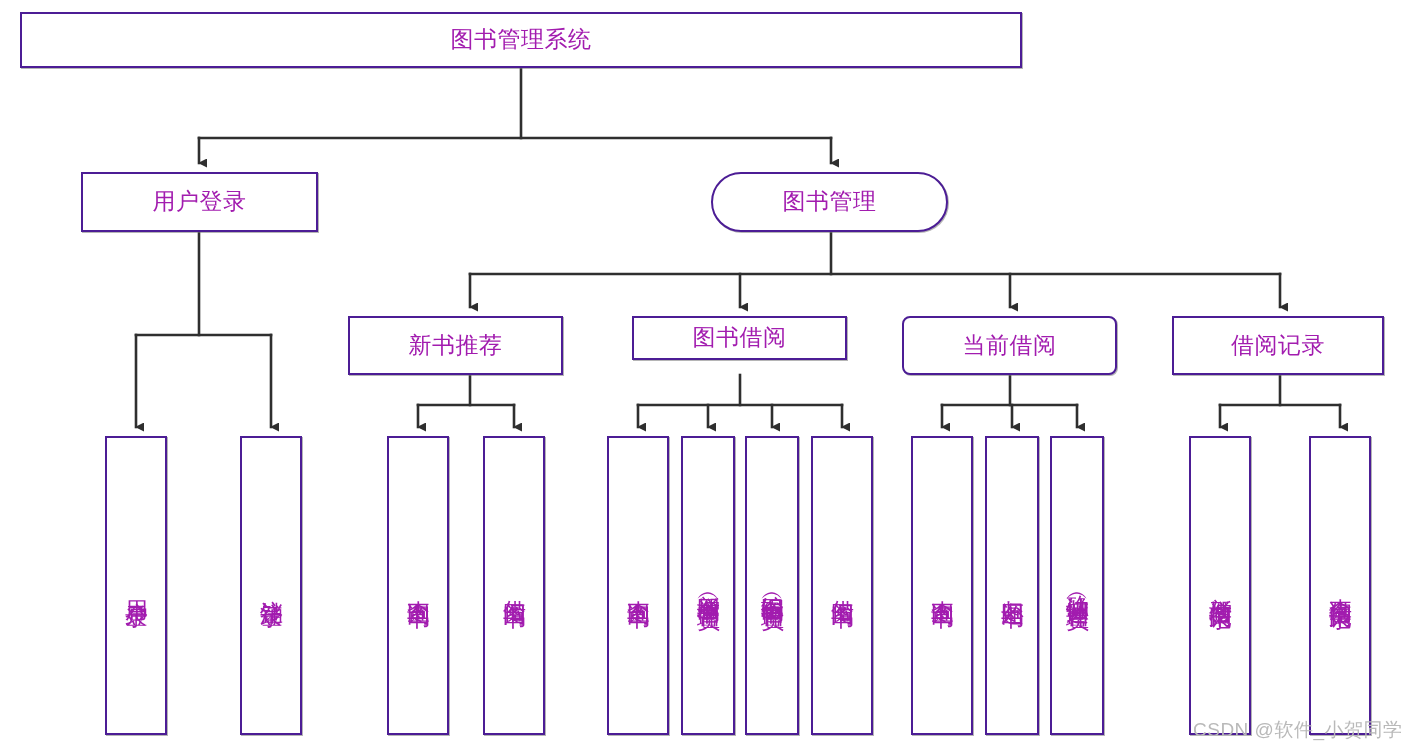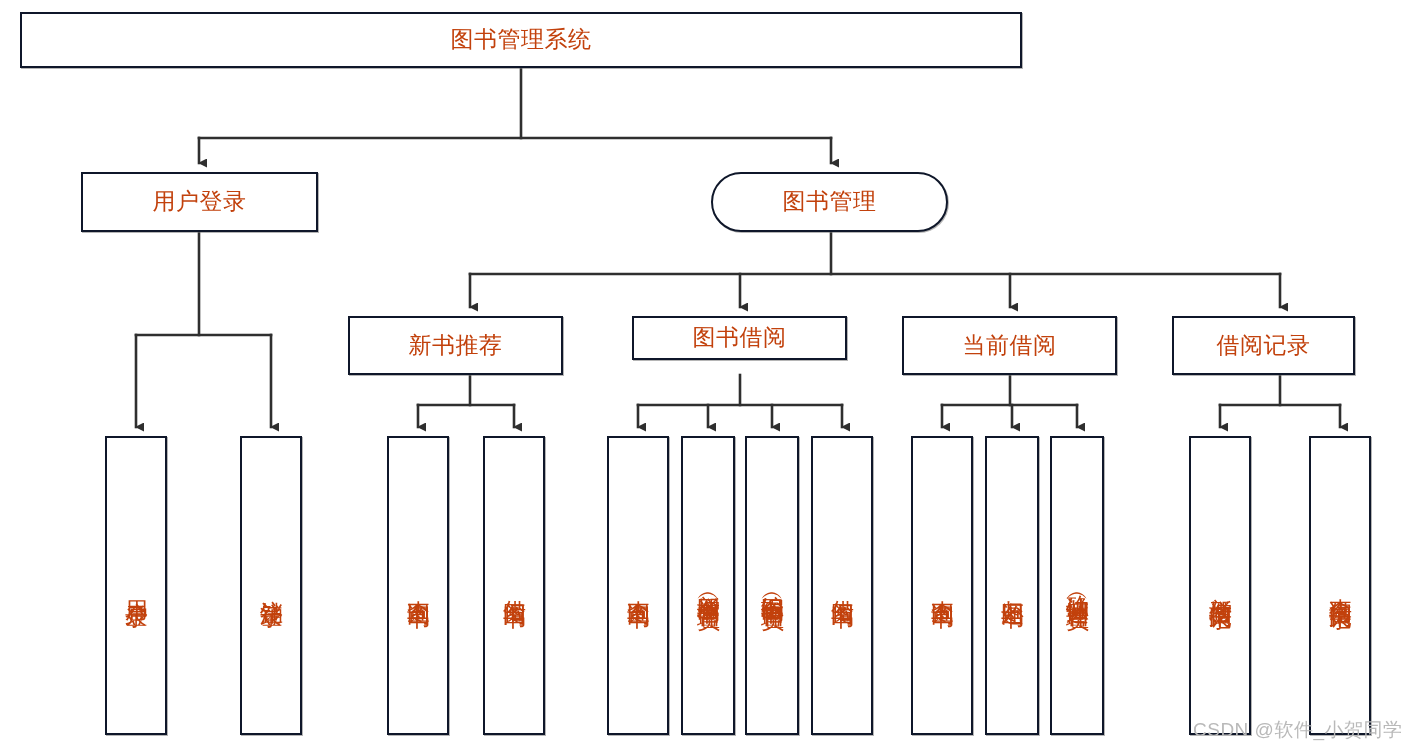--- a/index.html
+++ b/index.html
@@ -22,25 +22,25 @@
     left: 0;
     top: 0;
     width: 1405px;
     height: 747px;
     pointer-events: none;
   }
   .node {
     position: absolute;
     box-sizing: border-box;
     background: #ffffff;
-    border: 2px solid #0f172a;
+    border: 2px solid #4c1d95;
     display: flex;
     align-items: center;
     justify-content: center;
-    color: #c2410c;
+    color: #a21caf;
     box-shadow: 1px 1px 0 rgba(120,120,120,0.55);
   }
   .node .label {
     text-align: center;
     line-height: 1.18;
     letter-spacing: 0.5px;
     white-space: pre-wrap;
   }
   .node.horiz .label {
     font-size: 23px;
@@ -131,24 +131,24 @@
   <div class="node horiz" style="left:711px; top:172px; width:237px; height:60px;border-radius:30px;">
     <span class="label">图书管理</span>
   </div>
 
   <div class="node horiz" style="left:348px; top:316px; width:215px; height:59px;">
     <span class="label">新书推荐</span>
   </div>
   <div class="node horiz" style="left:632px; top:316px; width:215px; height:44px;">
     <span class="label">图书借阅</span>
   </div>
-  <div class="node horiz" style="left:902px; top:316px; width:215px; height:59px;">
+  <div class="node horiz" style="left:902px; top:316px; width:215px; height:59px;border-radius:8px;">
     <span class="label">当前借阅</span>
   </div>
-  <div class="node horiz" style="left:1172px; top:316px; width:183px; height:59px;">
+  <div class="node horiz" style="left:1172px; top:316px; width:212px; height:59px;">
     <span class="label">借阅记录</span>
   </div>
 
   <div class="node vert" style="left:105px; top:436px; width:62px; height:299px;">
     <span class="label">用户登录</span>
   </div>
   <div class="node vert" style="left:240px; top:436px; width:62px; height:299px;">
     <span class="label">注销登录</span>
   </div>
 

